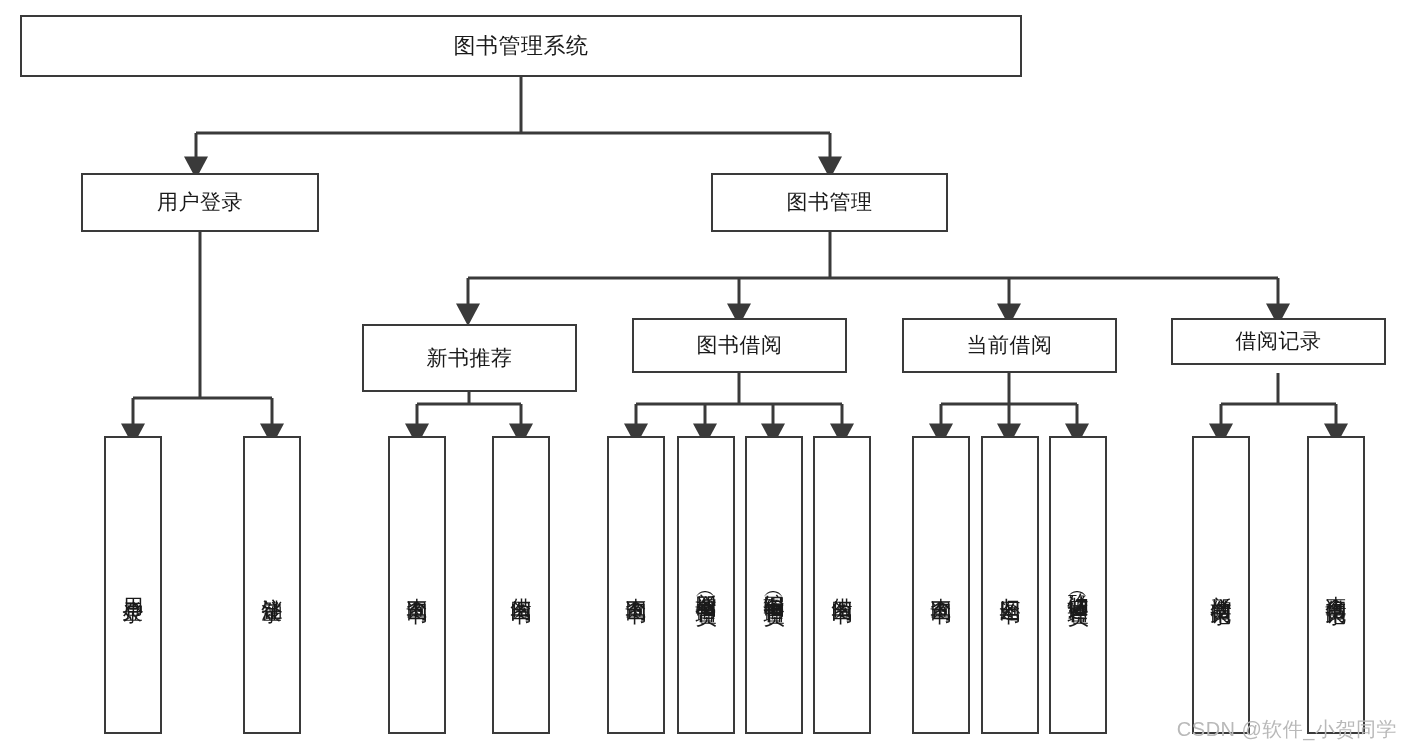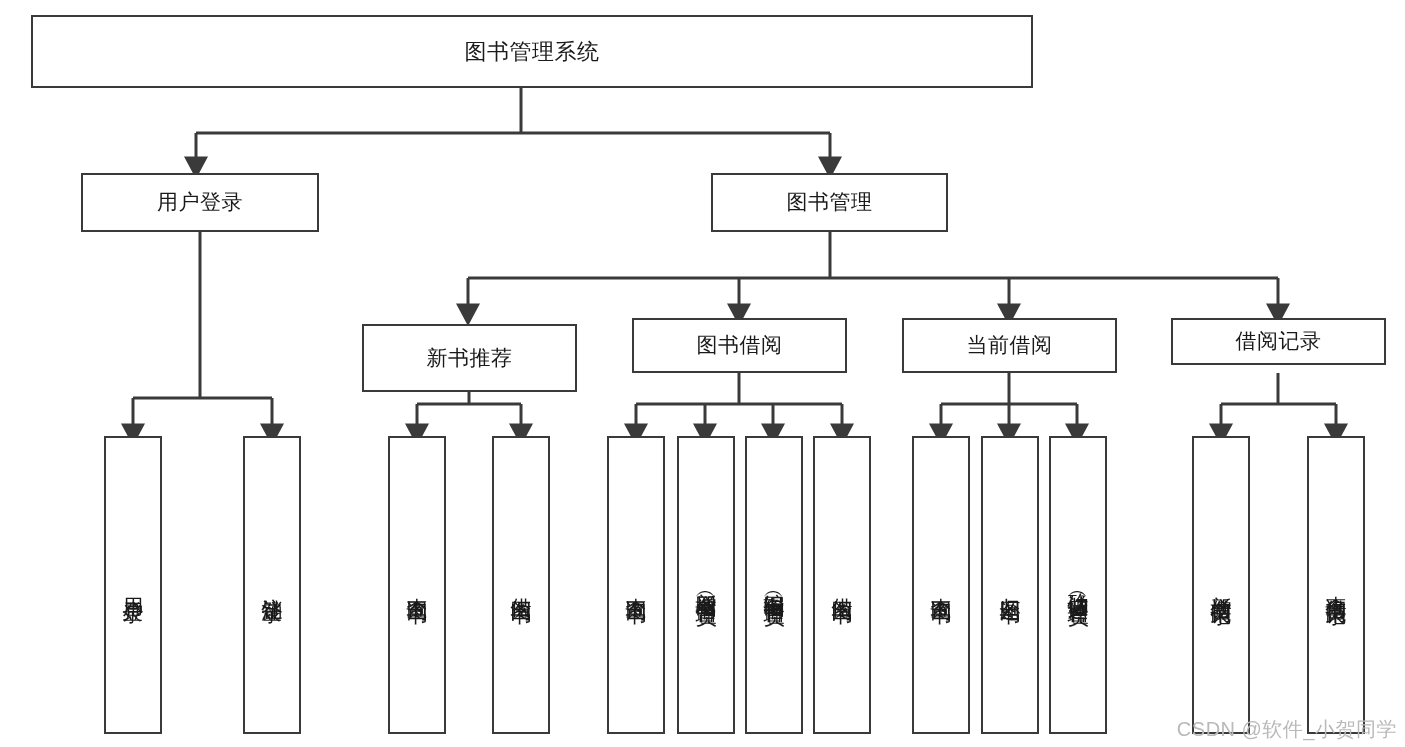--- a/index.html
+++ b/index.html
@@ -119,21 +119,21 @@
       <path d="M1009,404 L1009,430" marker-end="url(#arrow)"></path>
       <path d="M1077,404 L1077,430" marker-end="url(#arrow)"></path>
 
       <path d="M1278,373 L1278,404"></path>
       <path d="M1221,404 L1336,404"></path>
       <path d="M1221,404 L1221,430" marker-end="url(#arrow)"></path>
       <path d="M1336,404 L1336,430" marker-end="url(#arrow)"></path>
     </g>
   </svg>
 
-  <div class="node horiz root" style="left:20px; top:15px; width:1002px; height:73px;margin-left:11px;">
+  <div class="node horiz root" style="left:20px; top:15px; width:1002px; height:62px;">
     <span class="lbl">图书管理系统</span>
   </div>
 
   <div class="node horiz" style="left:81px; top:173px; width:238px; height:59px;">
     <span class="lbl">用户登录</span>
   </div>
   <div class="node horiz" style="left:711px; top:173px; width:237px; height:59px;">
     <span class="lbl">图书管理</span>
   </div>
 

